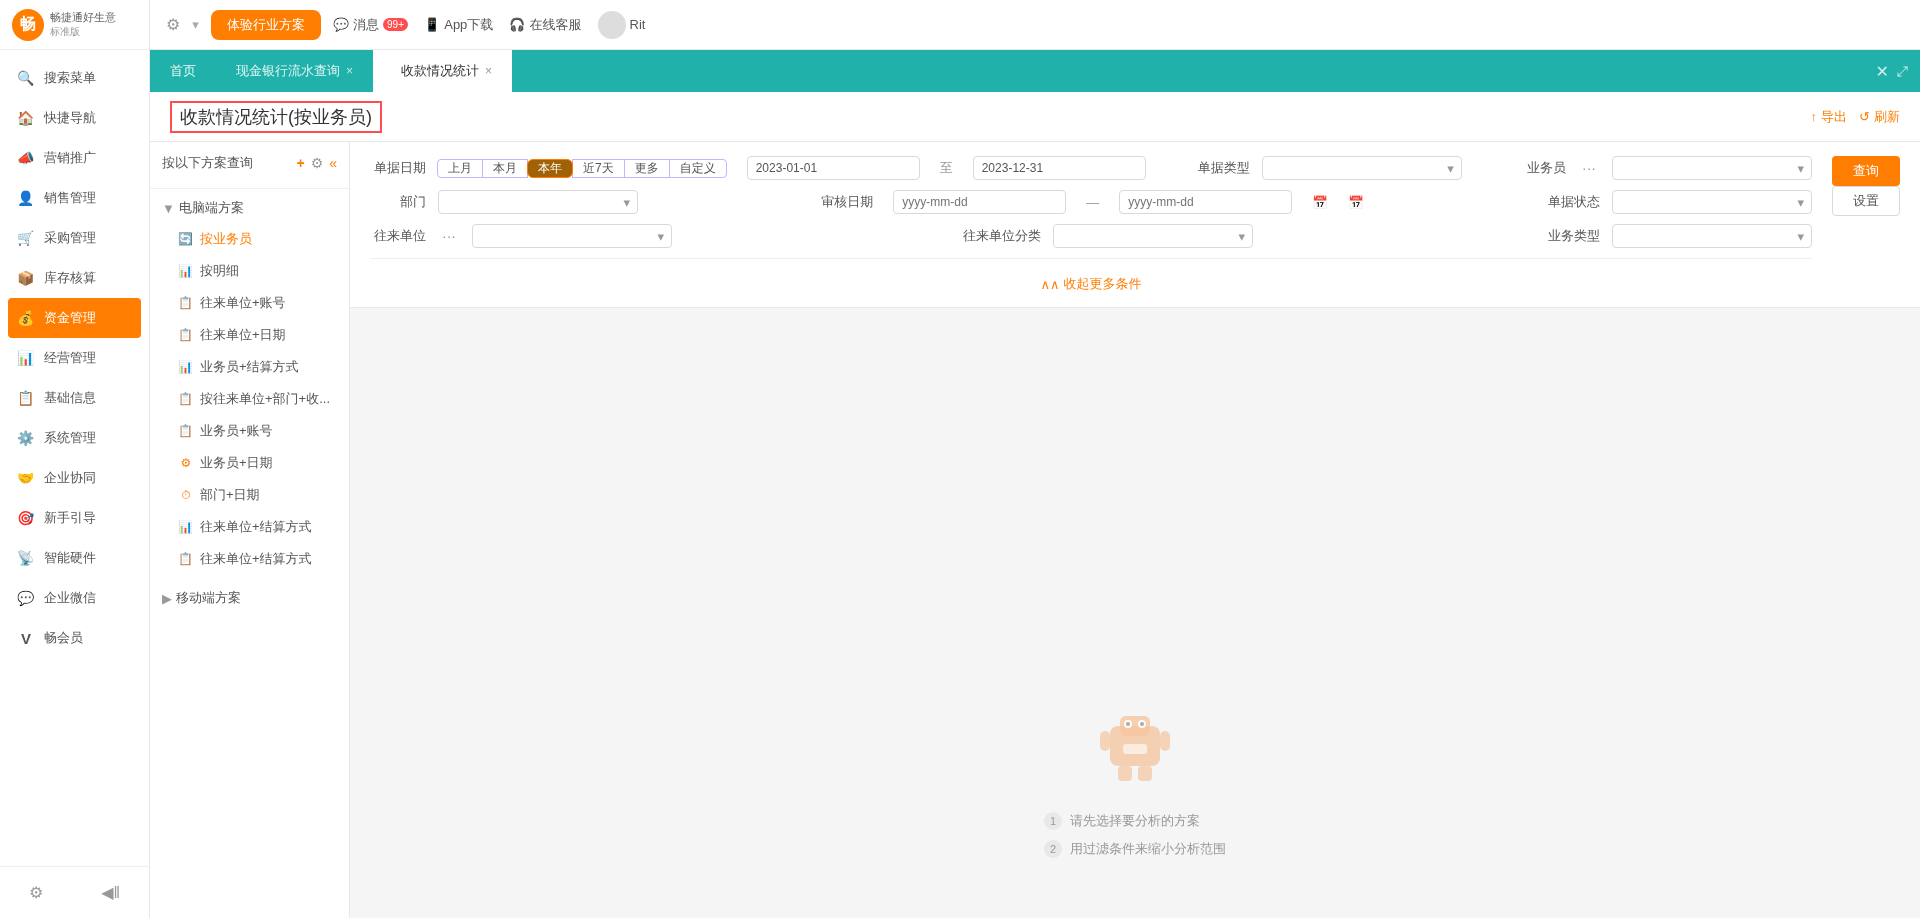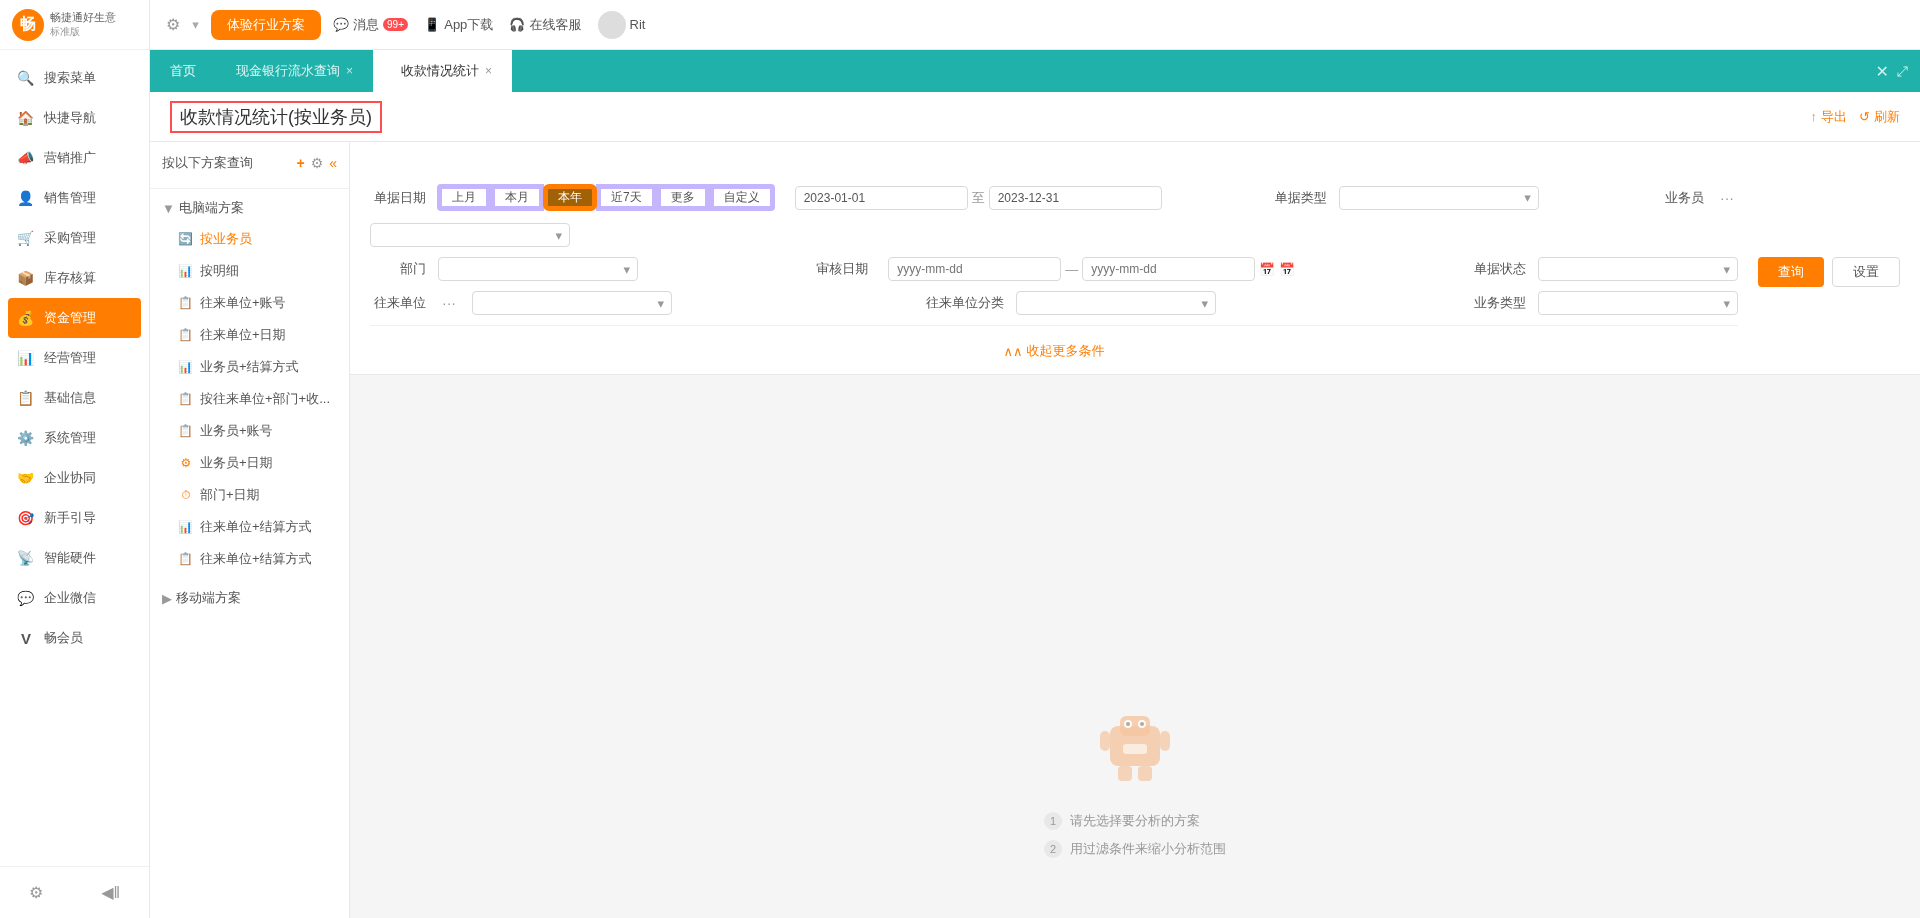--- a/index.html
+++ b/index.html
@@ -68,46 +68,46 @@
 
     
     .right-content { flex: 1; display: flex; flex-direction: column; overflow: hidden; }
 
     
     .filter-area { background: #fff; padding: 14px 20px; border-bottom: 1px solid #e8e8e8; }
     .filter-row { display: flex; align-items: center; gap: 12px; margin-bottom: 10px; flex-wrap: wrap; }
     .filter-row:last-child { margin-bottom: 0; }
     .filter-label { font-size: 13px; color: #555; white-space: nowrap; min-width: 56px; text-align: right; }
     .filter-date-group { display: flex; align-items: center; gap: 0; }
-    .date-btn { padding: 0 10px; font-size: 12px; color: #555; cursor: pointer; border: 5px solid #c4b5fd; margin-left: -1px; background: #fff; }
+    .date-btn { padding: 0 10px; font-size: 12px; color: #555; cursor: pointer; border: 1px solid #c4b5fd; margin-left: -1px; background: #fff; }
     .date-btn:first-child { border-radius: 4px 0 0 4px; }
     .date-btn.active { background: #a16207; color: white; border-color: #ff7d00; z-index: 1; border-radius: 6px; }
-    .date-input-group { display: flex; align-items: center; gap: 4px; margin-left: 8px; }
+    .date-input-group { display: flex; align-items: center; gap: 20px; margin-left: 8px; }
     .date-input { border: 1px solid #d9d9d9; padding: 4px 8px; font-size: 12px; color: #555; border-radius: 4px; min-width: 90px; background: #fff; }
     .filter-select { border: 1px solid #d9d9d9; padding: 4px 24px 4px 8px; font-size: 12px; color: #555; border-radius: 4px; background: #fff; min-width: 180px; appearance: none; cursor: pointer; }
     .filter-select-wrapper { position: relative; display: inline-flex; align-items: center; }
     .filter-select-wrapper::after { content: '▾'; position: absolute; right: 8px; color: #999; pointer-events: none; }
     .filter-more-btn { color: #999; cursor: pointer; font-size: 14px; padding: 0 4px; }
     .filter-dash { color: #999; }
     .collapse-btn { display: flex; align-items: center; gap: 4px; color: #ff7d00; cursor: pointer; font-size: 13px; justify-content: center; padding: 8px 0 0; }
 
     
-    .query-btns { display: flex; flex-direction: row; gap: 8px; margin-left: auto; }
+    .query-btns { display: flex; flex-direction: column; gap: 0; margin-left: auto; }
     .query-btn { background: #ff7d00; color: white; border: none; padding: 6px 20px; border-radius: 4px; cursor: pointer; font-size: 13px; }
     .setting-btn { background: #fff; color: #555; border: 1px solid #d9d9d9; padding: 5px 20px; border-radius: 4px; cursor: pointer; font-size: 13px; }
 
     
     .data-area { flex: 1; background: #f5f5f5; display: flex; flex-direction: column; align-items: center; justify-content: flex-end; padding-bottom: 60px; }
     .empty-illustration { display: flex; flex-direction: column; align-items: center; gap: 16px; }
     .robot-svg { width: 100px; height: 100px; }
     .empty-tips { display: flex; flex-direction: column; gap: 10px; }
     .tip-item { display: flex; align-items: flex-start; gap: 8px; font-size: 13px; color: #999; }
     .tip-num { width: 18px; height: 18px; background: #e8e8e8; border-radius: 50%; display: flex; align-items: center; justify-content: center; font-size: 11px; color: #999; flex-shrink: 0; }
 
-    .filter-section { display: flex; align-items: center; gap: 20px; margin-top: 28px; }
+    .filter-section { display: flex; align-items: flex-start; gap: 20px; }
     .filter-fields { flex: 1; }
     .collapse-row { display: flex; align-items: center; justify-content: center; border-top: 1px solid #f0f0f0; margin-top: 10px; padding-top: 8px; }
   </style>
 </head>
 <body>
 
 <div class="sidebar">
   <div class="sidebar-logo">
     <div class="logo-icon">
       <span>畅</span>

